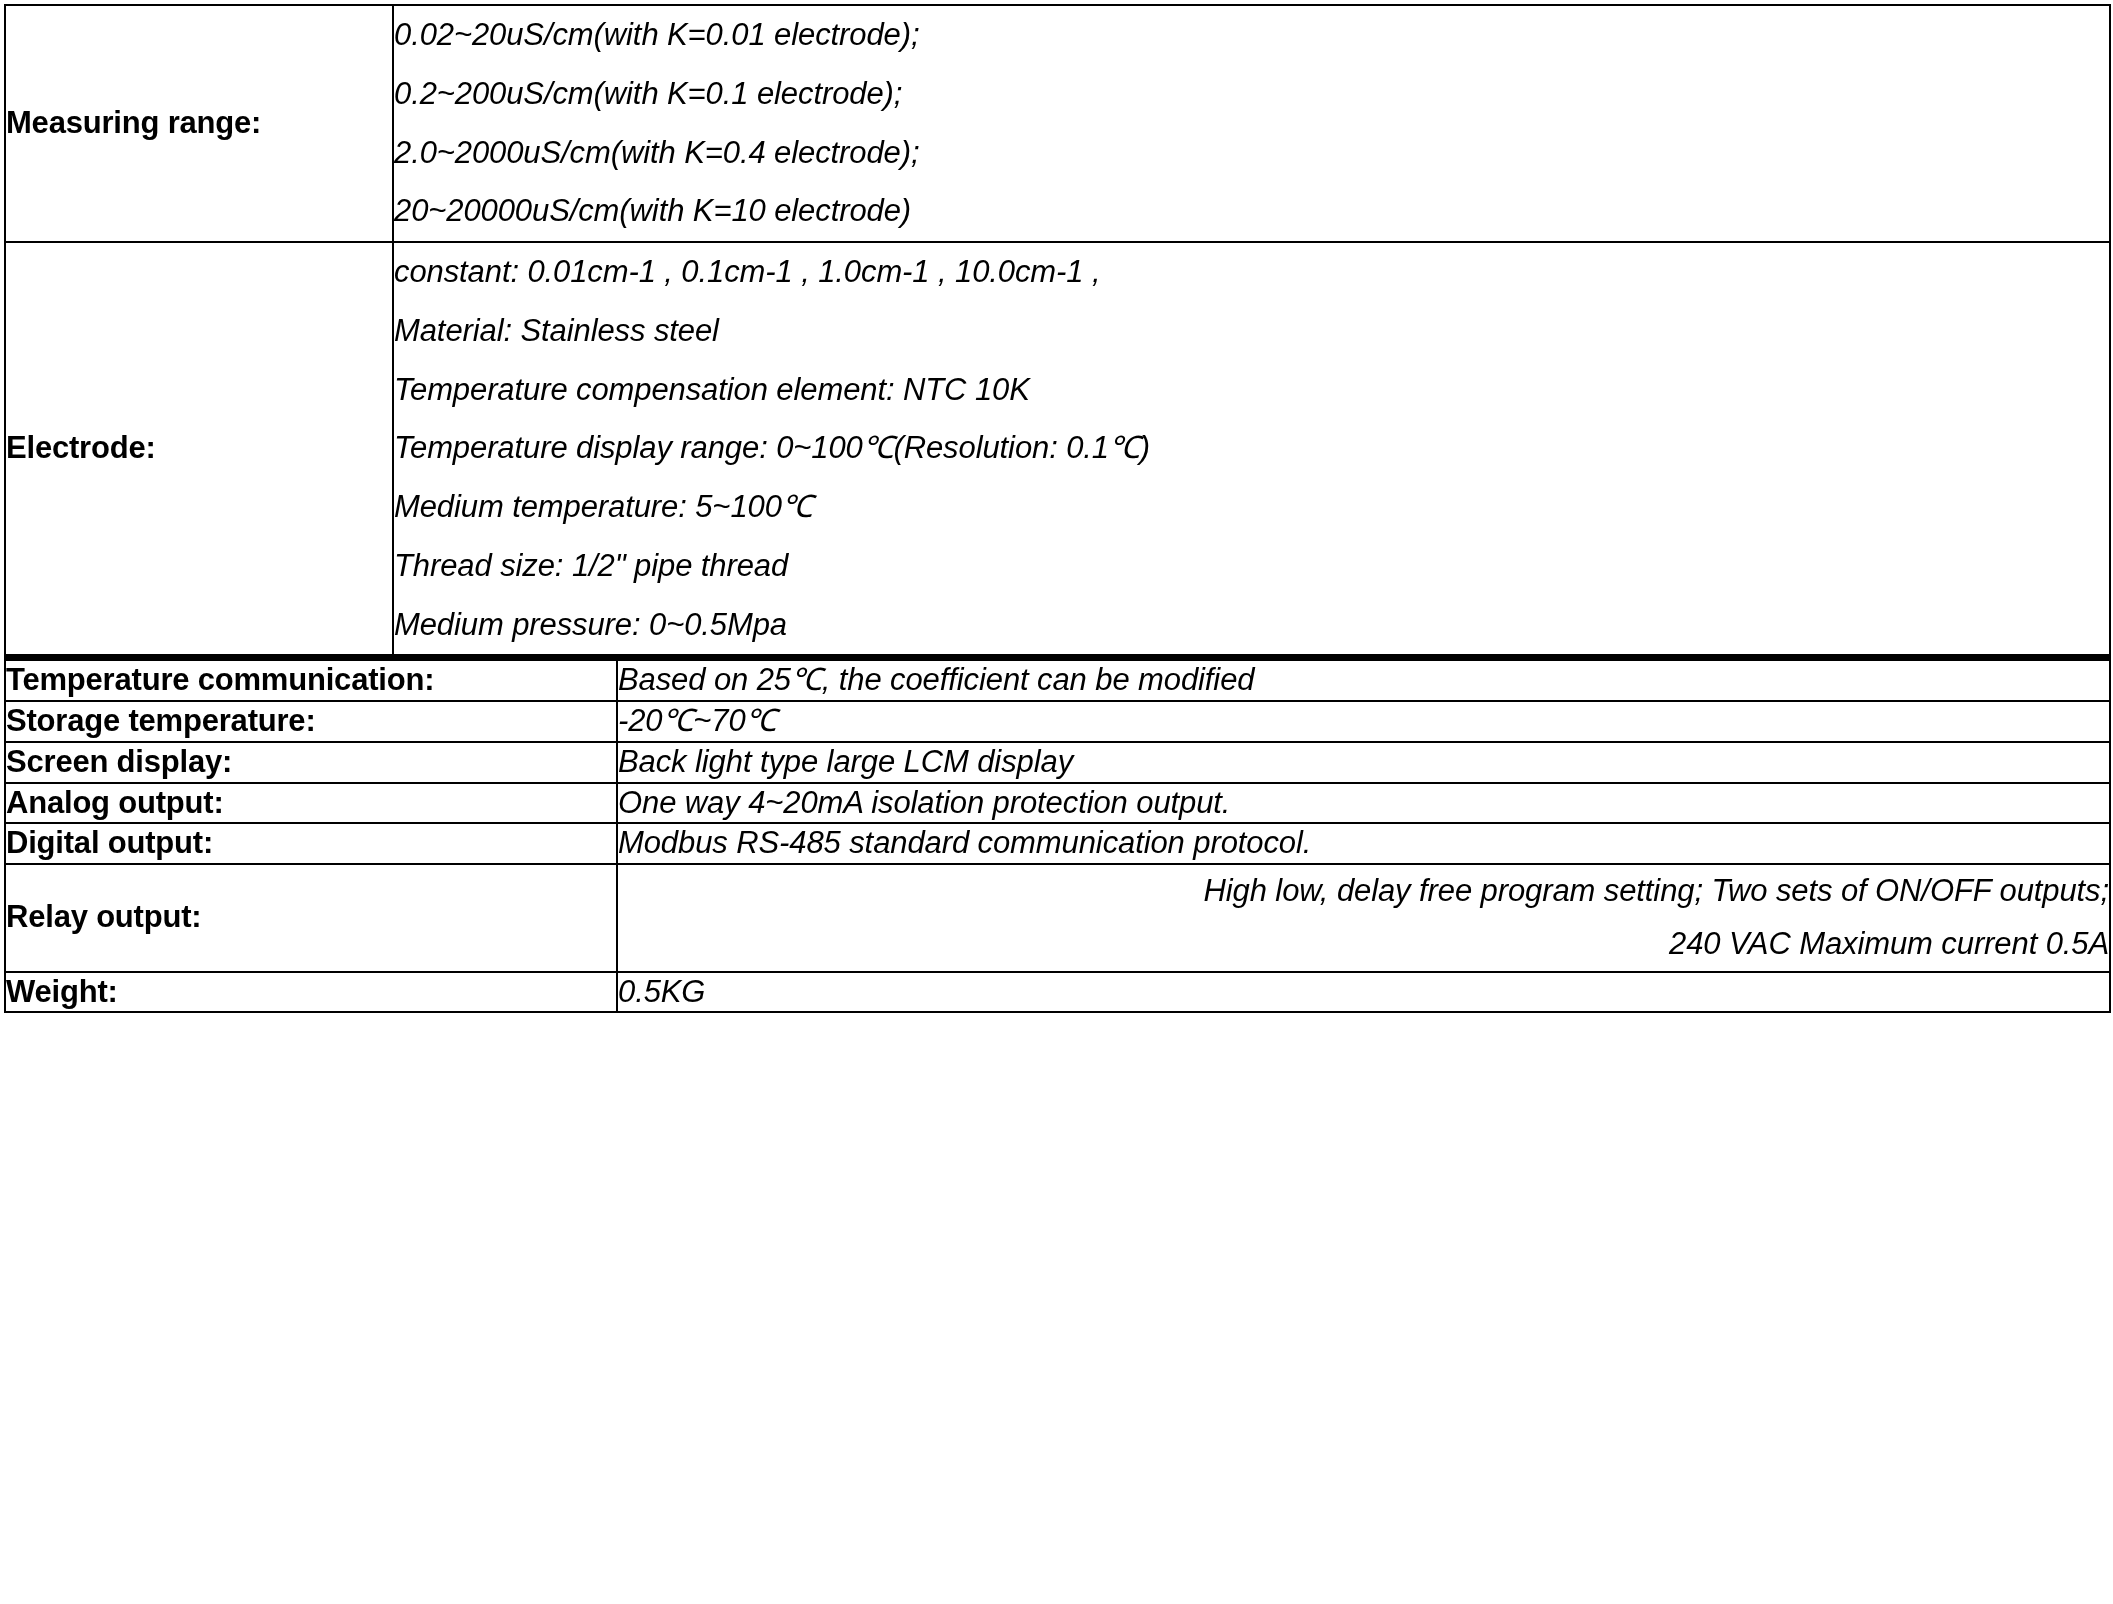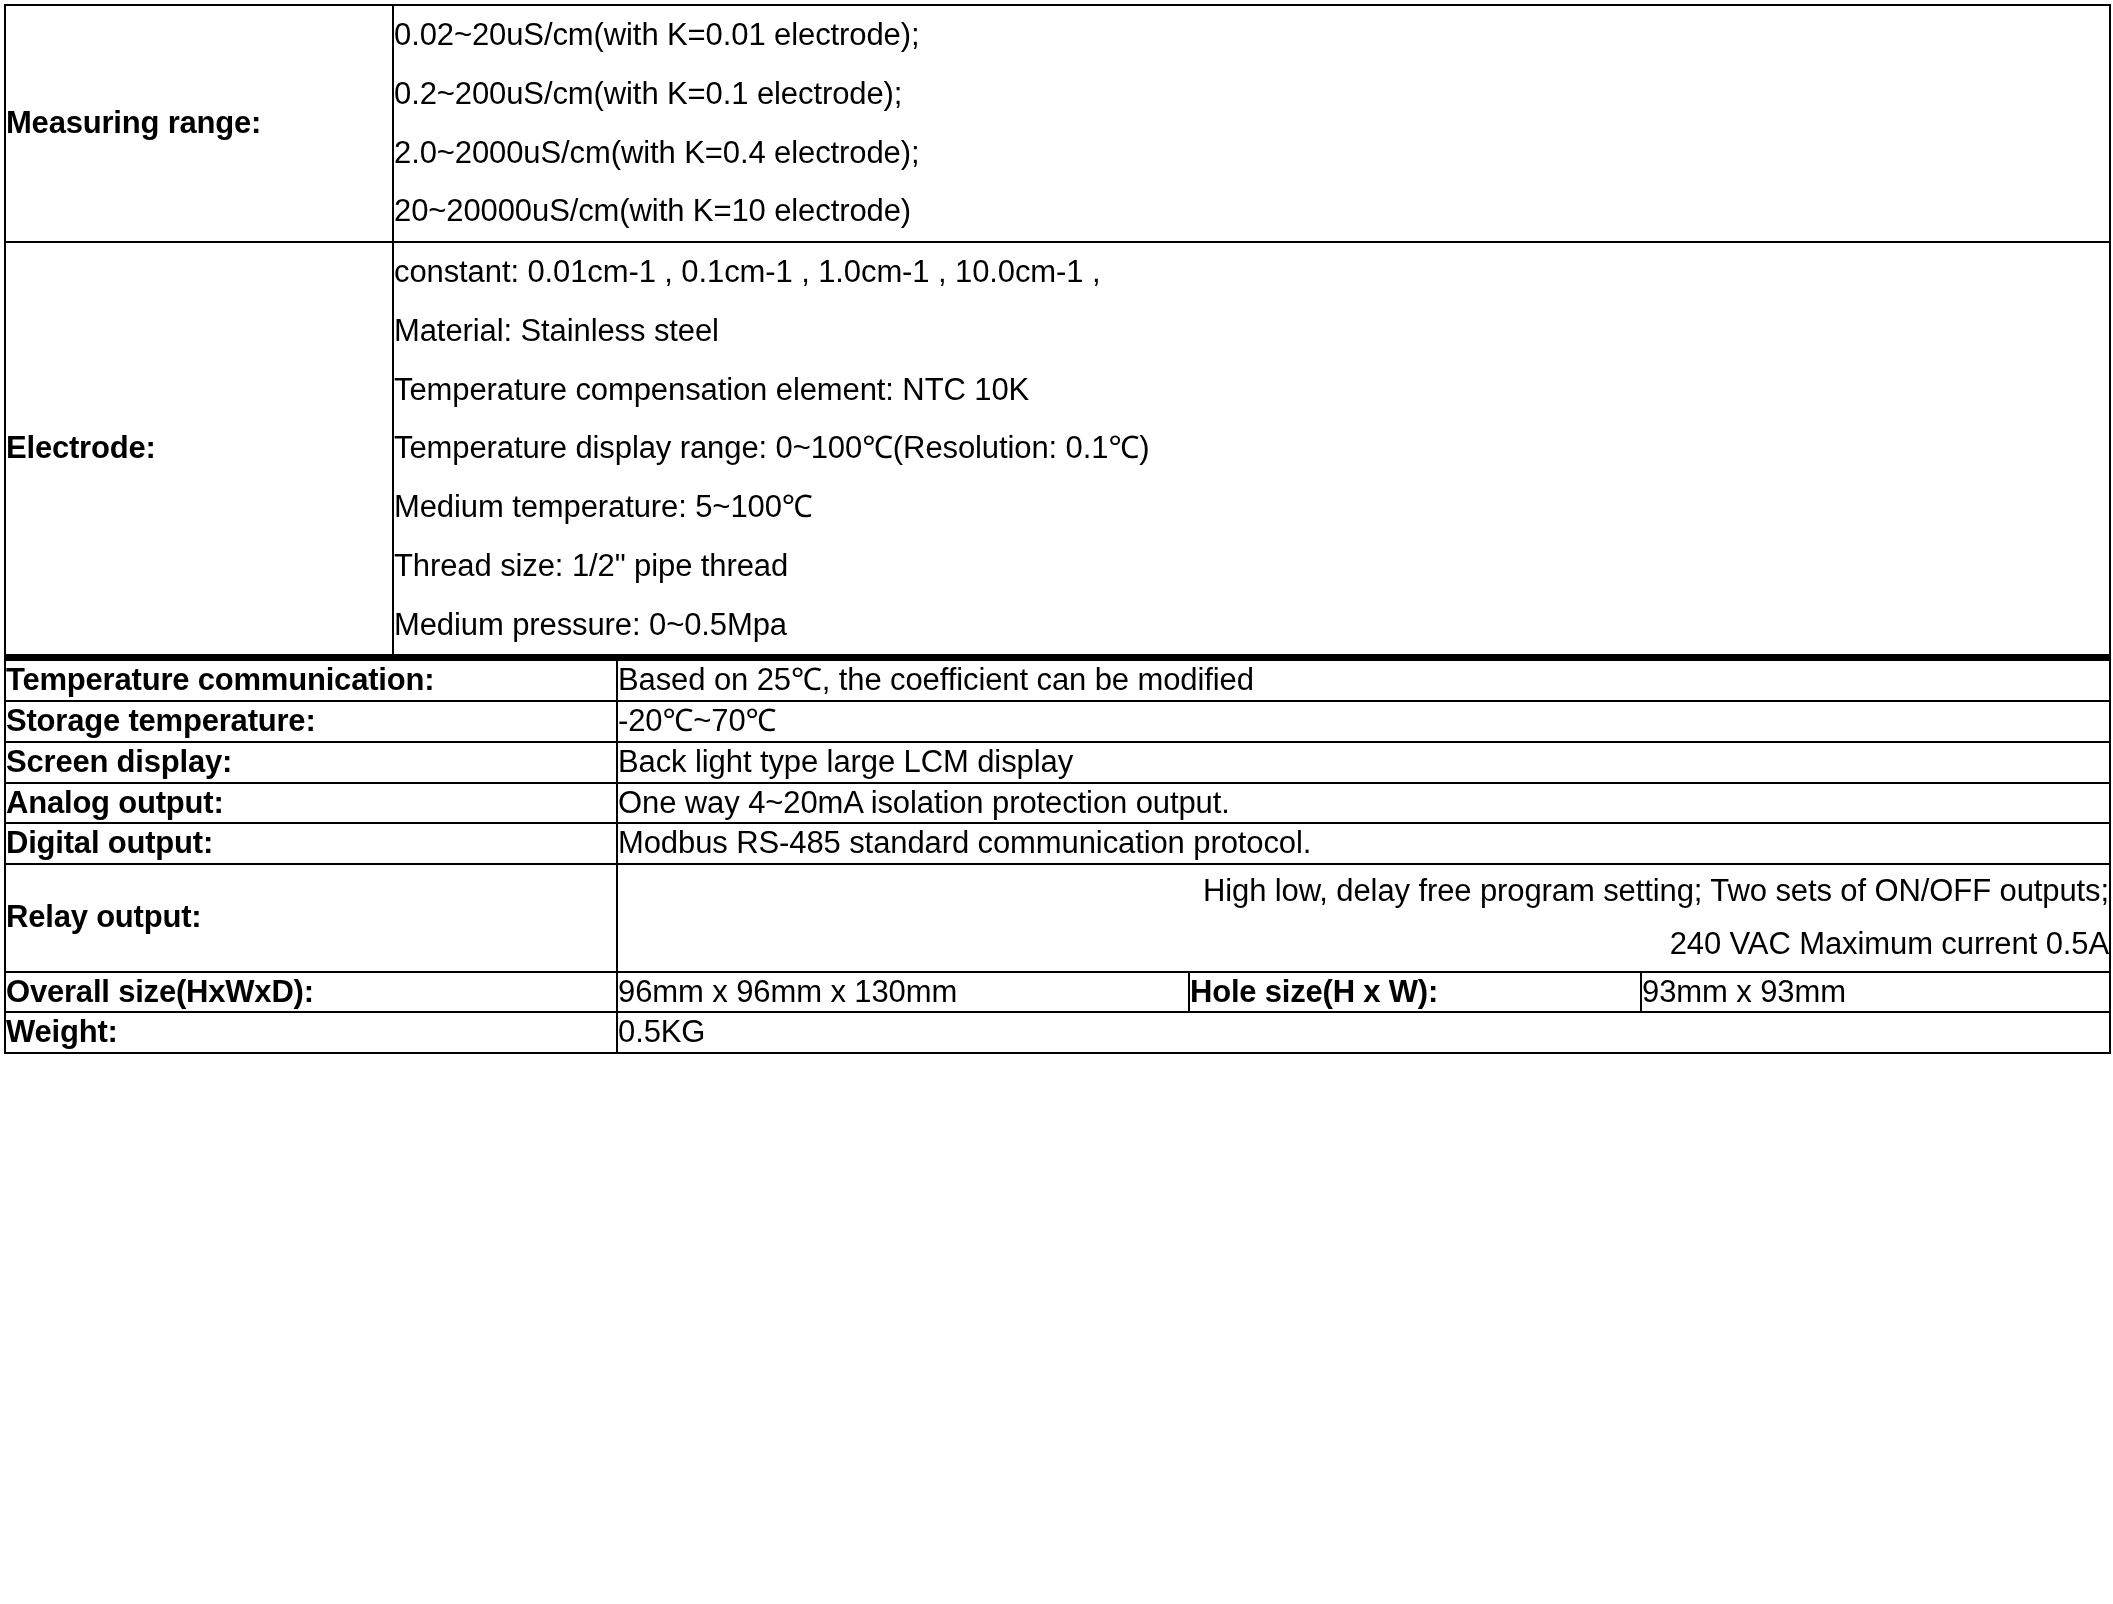--- a/index.html
+++ b/index.html
@@ -59,20 +59,21 @@
     letter-spacing: -0.2px;
     line-height: 1.25;
   }
 
   .value-cell {
     font-size: 31px;
     font-weight: 400;
     padding: 10px 14px 10px 22px;
     line-height: 1.25;
     letter-spacing: -0.1px;
+    font-style: italic;
   }
 
   .multiline {
     padding-top: 16px;
     padding-bottom: 16px;
   }
 
   .multiline .line {
     display: block;
     padding: 10px 0 10px 0;
@@ -164,26 +165,20 @@
 
       <tr>
         <td class="label-cell">Relay output:</td>
         <td class="value-cell multiline two-line" colspan="3">
           <span class="line">High low, delay free program setting; Two sets of ON/OFF outputs;</span>
           <span class="line">240 VAC Maximum current 0.5A</span>
         </td>
       </tr>
 
 
-      <tr>
-        <td class="label-cell">Overall size(HxWxD):</td>
-        <td class="value-cell single-line">96mm x 96mm x 130mm</td>
-        <td class="label-cell">Hole size(H x W):</td>
-        <td class="value-cell single-line">93mm x 93mm</td>
-      </tr>
 
       <tr>
         <td class="label-cell">Weight:</td>
         <td class="value-cell single-line" colspan="3">0.5KG</td>
       </tr>
     </tbody>
   </table>
 
 </div>
 

